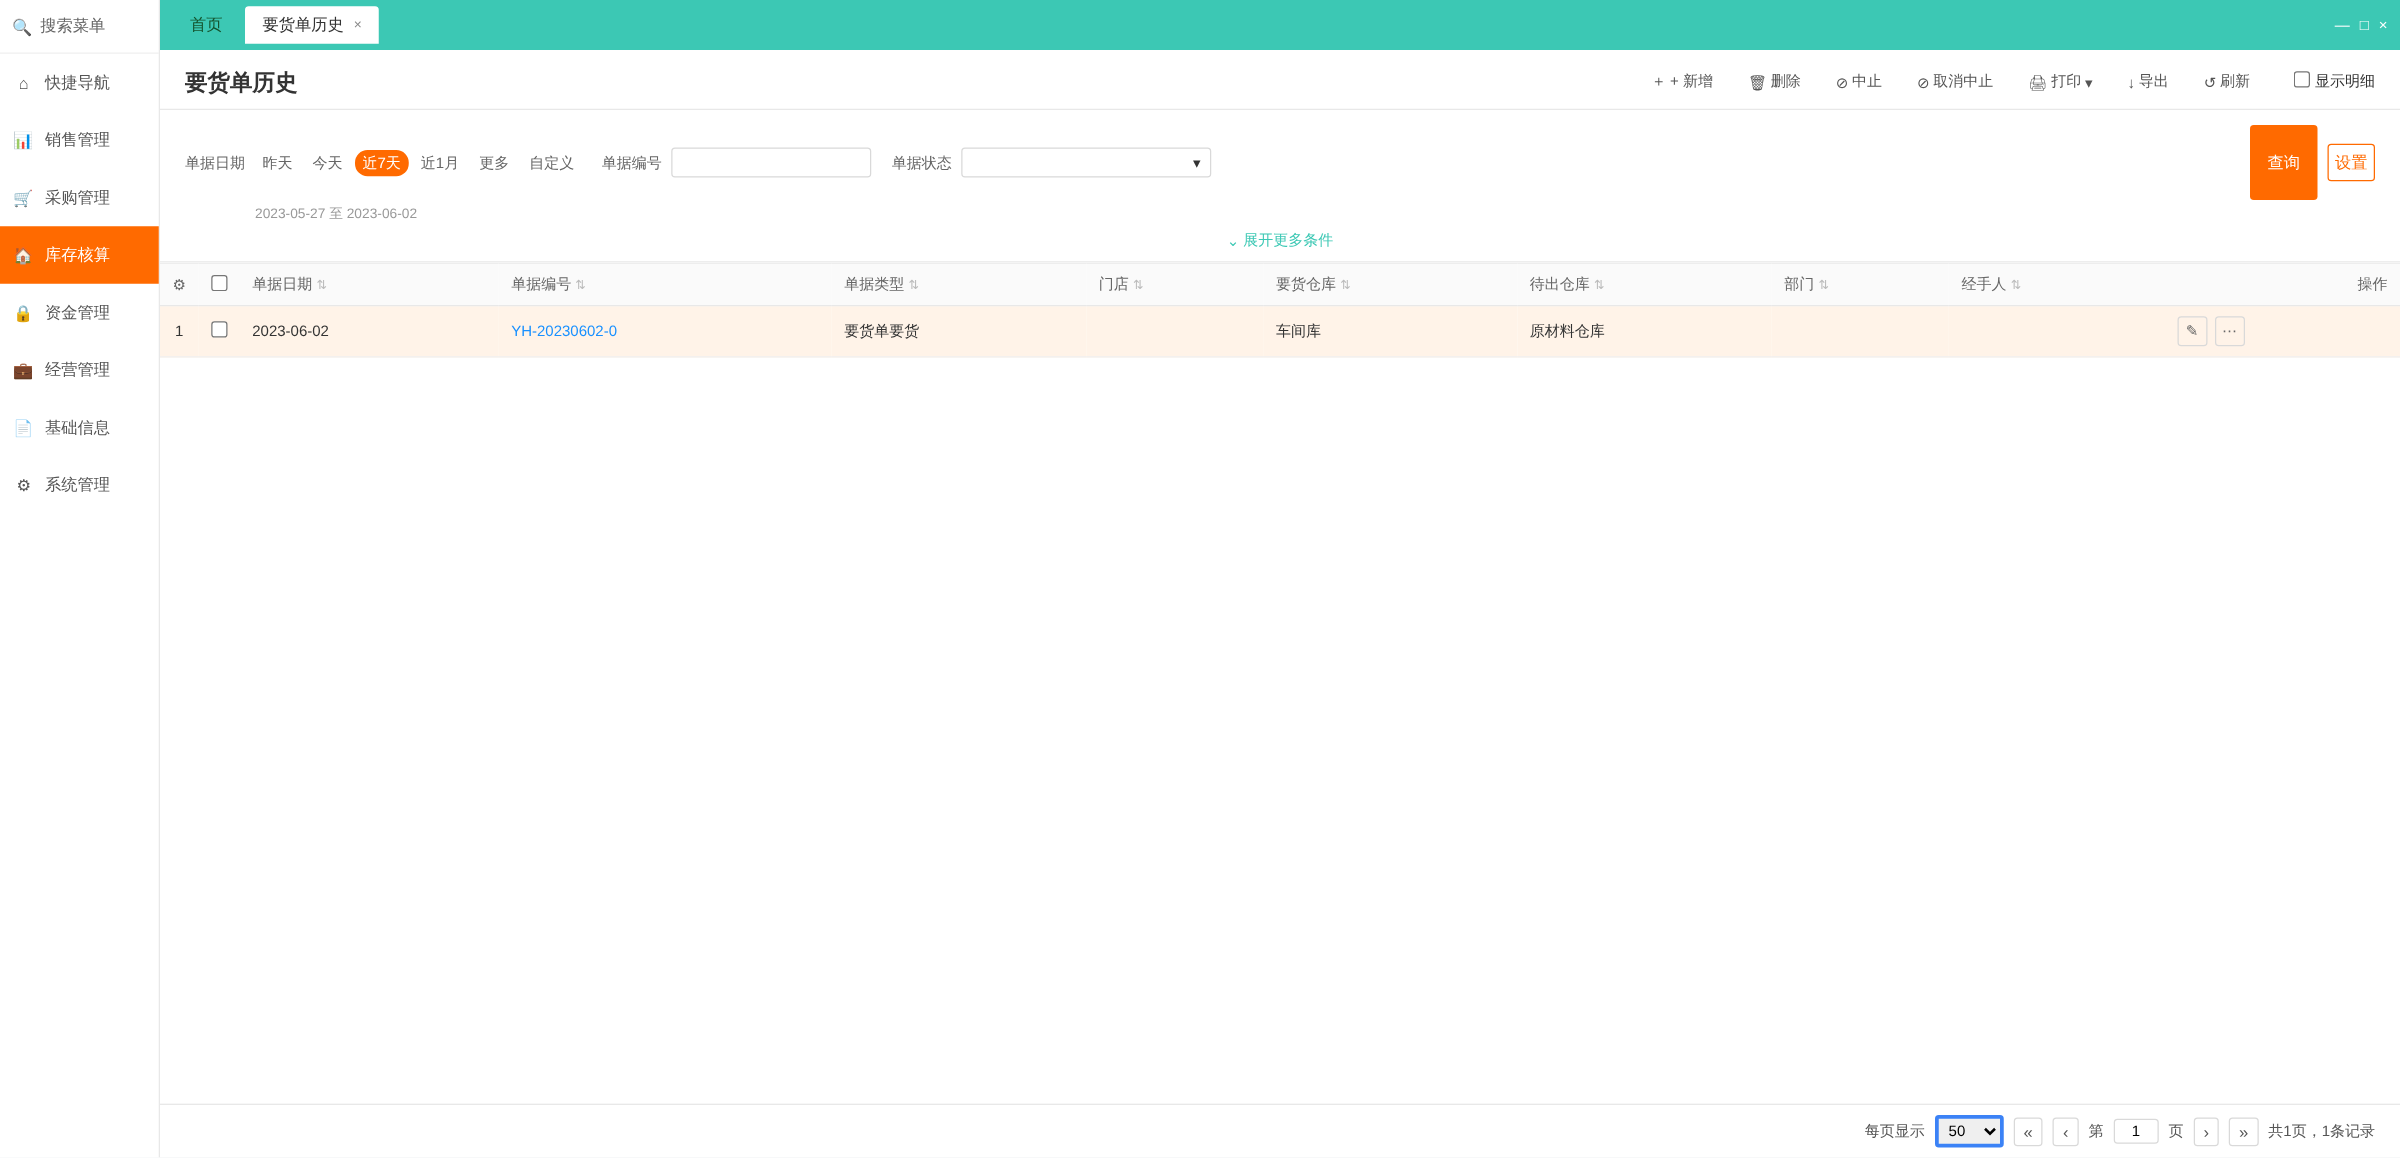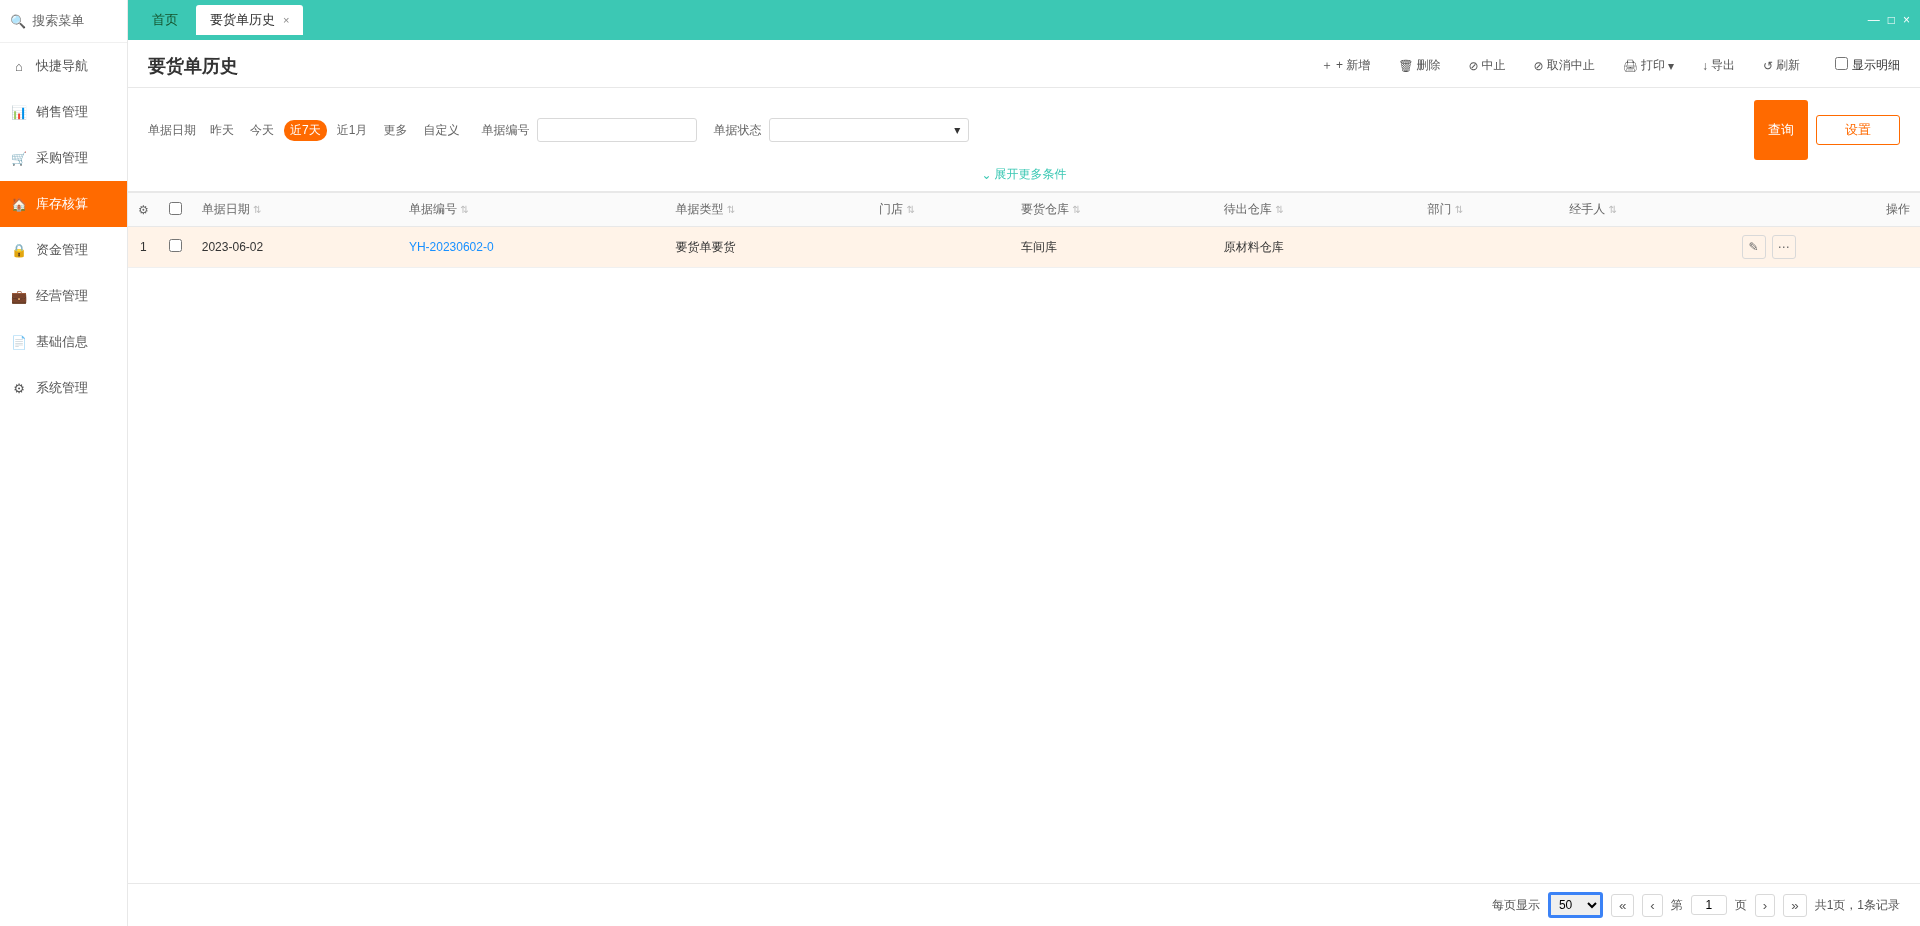--- a/index.html
+++ b/index.html
@@ -22,21 +22,21 @@
     .top-right span { cursor: pointer; }
 
     
     .main-wrap { flex: 1; display: flex; flex-direction: column; overflow: hidden; }
     .content-area { flex: 1; display: flex; flex-direction: column; overflow: hidden; background: #f5f5f5; }
     .page-header { background: #fff; padding: 12px 20px 8px; border-bottom: 1px solid #e8e8e8; display: flex; align-items: center; justify-content: space-between; }
     .page-title { font-size: 18px; font-weight: bold; color: #333; }
     .toolbar { display: flex; align-items: center; gap: 8px; }
     .toolbar-btn { display: flex; align-items: center; gap: 3px; padding: 5px 10px; border: none; background: transparent; cursor: pointer; font-size: 12px; color: #555; }
     .btn-primary { background: #ff6a00; color: #fff; border: none; padding: 21px 14px; border-radius: 3px; cursor: pointer; font-size: 13px; }
-    .btn-default { background: #fff; color: #ff6a00; border: 1px solid #ff6a00; padding: 5px 28px; border-radius: 3px; cursor: pointer; font-size: 13px; }
+    .btn-default { background: #fff; color: #ff6a00; border: 1px solid #ff6a00; padding: 5px 5px; border-radius: 3px; cursor: pointer; font-size: 13px; }
 
     
     .filter-area { background: #fff; padding: 12px 20px 8px; border-bottom: 1px solid #e8e8e8; }
     .filter-row { display: flex; align-items: center; gap: 16px; flex-wrap: wrap; }
     .filter-item { display: flex; align-items: center; gap: 8px; font-size: 12px; }
     .filter-label { color: #666; white-space: nowrap; }
     .date-shortcuts { display: flex; gap: 4px; }
     .date-shortcut { padding: 2px 6px; border-radius: 10px; cursor: pointer; font-size: 12px; color: #666; }
     .date-shortcut.active { background: #ff6a00; color: #fff; }
     .date-range { font-size: 11px; color: #999; margin-top: 2px; }
@@ -194,20 +194,23 @@
             <span>▾</span>
           </div>
         </div>
 
         <div style="margin-left:auto;display:flex;gap:8px;align-items:center;">
           <button class="btn-primary">查询</button>
           <button class="btn-default">设置</button>
         </div>
       </div>
 
+      <div style="padding-left:56px;margin-top:2px;">
+        <span class="date-range">2023-05-27 至 2023-06-02</span>
+      </div>
 
       <div class="expand-more">
         <span class="expand-btn">
           <span>⌄</span>
           <span>展开更多条件</span>
         </span>
       </div>
     </div>
 
     <div class="table-area">

